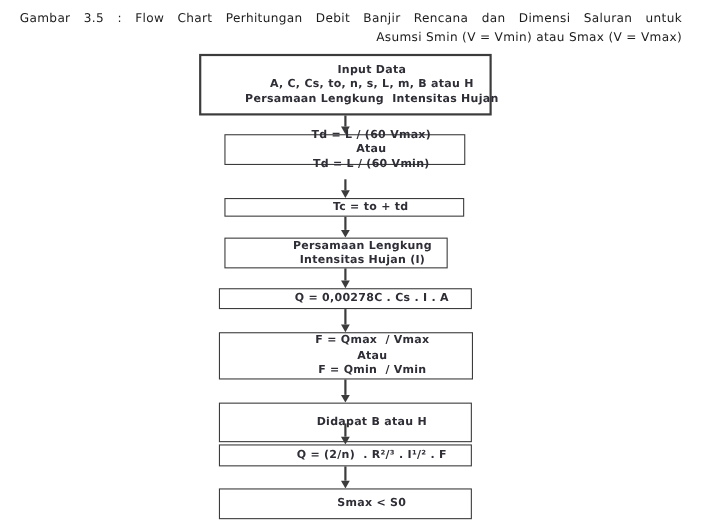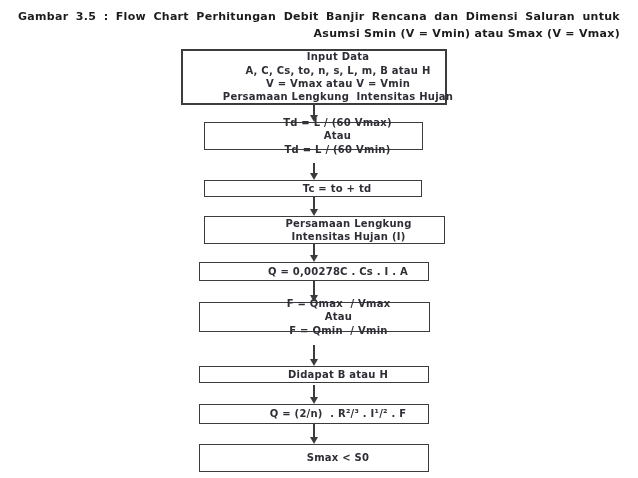--- a/index.html
+++ b/index.html
@@ -18,21 +18,21 @@
     font-family: "DejaVu Sans", "Liberation Sans", sans-serif;
     overflow: hidden;
   }
   .caption {
     position: absolute;
     left: 18px;
     top: 8px;
     width: 602px;
     color: var(--caption);
     font-size: 11px;
-    font-weight: 700;
+    font-weight: 400;
     letter-spacing: 0.3px;
     line-height: 17px;
   }
   .caption .l1 {
     text-align: justify;
     text-align-last: justify;
   }
   .caption .l2 {
     text-align: right;
   }
@@ -84,21 +84,20 @@
 <div class="page">
 
   <div class="caption">
     <div class="l1">Gambar 3.5 : Flow Chart Perhitungan Debit Banjir Rencana dan Dimensi Saluran untuk</div>
     <div class="l2">Asumsi Smin (V = Vmin) atau Smax (V = Vmax)</div>
   </div>
 
   <div class="fbox thick" style="left:181px; top:49px; width:266px; height:56px;">
     <span class="fline">Input Data</span>
     <span class="fline">A, C, Cs, to, n, s, L, m, B atau H</span>
-    <span class="fline">V = Vmax atau V = Vmin</span>
     <span class="fline">Persamaan Lengkung  Intensitas Hujan</span>
   </div>
 
   <div class="arrow" style="left:309px; top:105px; height:17px;">
     <span class="shaft"></span>
       <span class="head"></span>
   </div>
 
   <div class="fbox" style="left:204px; top:122px; width:219px; height:28px;">
     <span class="fline">Td = L / (60 Vmax)</span>
@@ -113,51 +112,51 @@
 
   <div class="fbox" style="left:204px; top:180px; width:218px; height:17px;">
     <span class="fline">Tc = to + td</span>
   </div>
 
   <div class="arrow" style="left:309px; top:197px; height:19px;">
     <span class="shaft"></span>
       <span class="head"></span>
   </div>
 
-  <div class="fbox" style="left:204px; top:216px; width:241px; height:28px;">
+  <div class="fbox" style="left:204px; top:216px; width:203px; height:28px;">
     <span class="fline">Persamaan Lengkung</span>
     <span class="fline">Intensitas Hujan (I)</span>
   </div>
 
   <div class="arrow" style="left:309px; top:244px; height:18px;">
     <span class="shaft"></span>
       <span class="head"></span>
   </div>
 
   <div class="fbox" style="left:199px; top:262px; width:230px; height:19px;">
     <span class="fline">Q = 0,00278C . Cs . I . A</span>
   </div>
 
   <div class="arrow" style="left:309px; top:281px; height:21px;">
     <span class="shaft"></span>
       <span class="head"></span>
   </div>
 
-  <div class="fbox" style="left:199px; top:302px; width:231px; height:30px;">
+  <div class="fbox" style="left:199px; top:302px; width:231px; height:43px;">
     <span class="fline">F = Qmax  / Vmax</span>
     <span class="fline">Atau</span>
     <span class="fline">F = Qmin  / Vmin</span>
   </div>
 
   <div class="arrow" style="left:309px; top:345px; height:21px;">
     <span class="shaft"></span>
       <span class="head"></span>
   </div>
 
-  <div class="fbox" style="left:199px; top:366px; width:230px; height:17px;">
+  <div class="fbox" style="left:199px; top:366px; width:230px; height:36px;">
     <span class="fline">Didapat B atau H</span>
   </div>
 
   <div class="arrow" style="left:309px; top:385px; height:19px;">
     <span class="shaft"></span>
       <span class="head"></span>
   </div>
 
   <div class="fbox" style="left:199px; top:404px; width:230px; height:20px;">
     <span class="fline">Q = (2/n)  . R²/³ . I¹/² . F</span>

